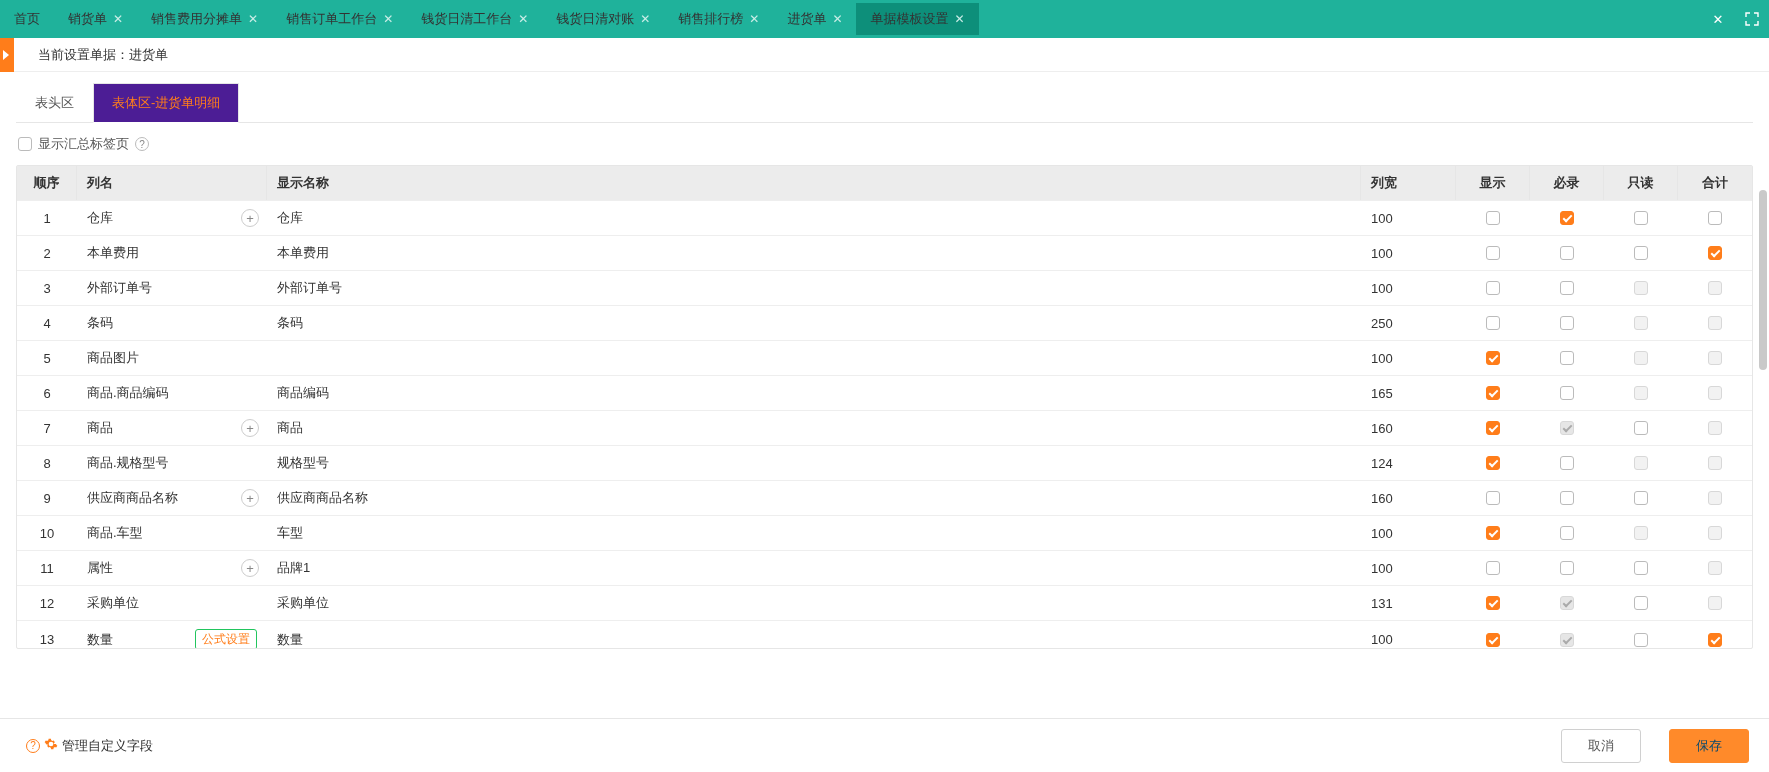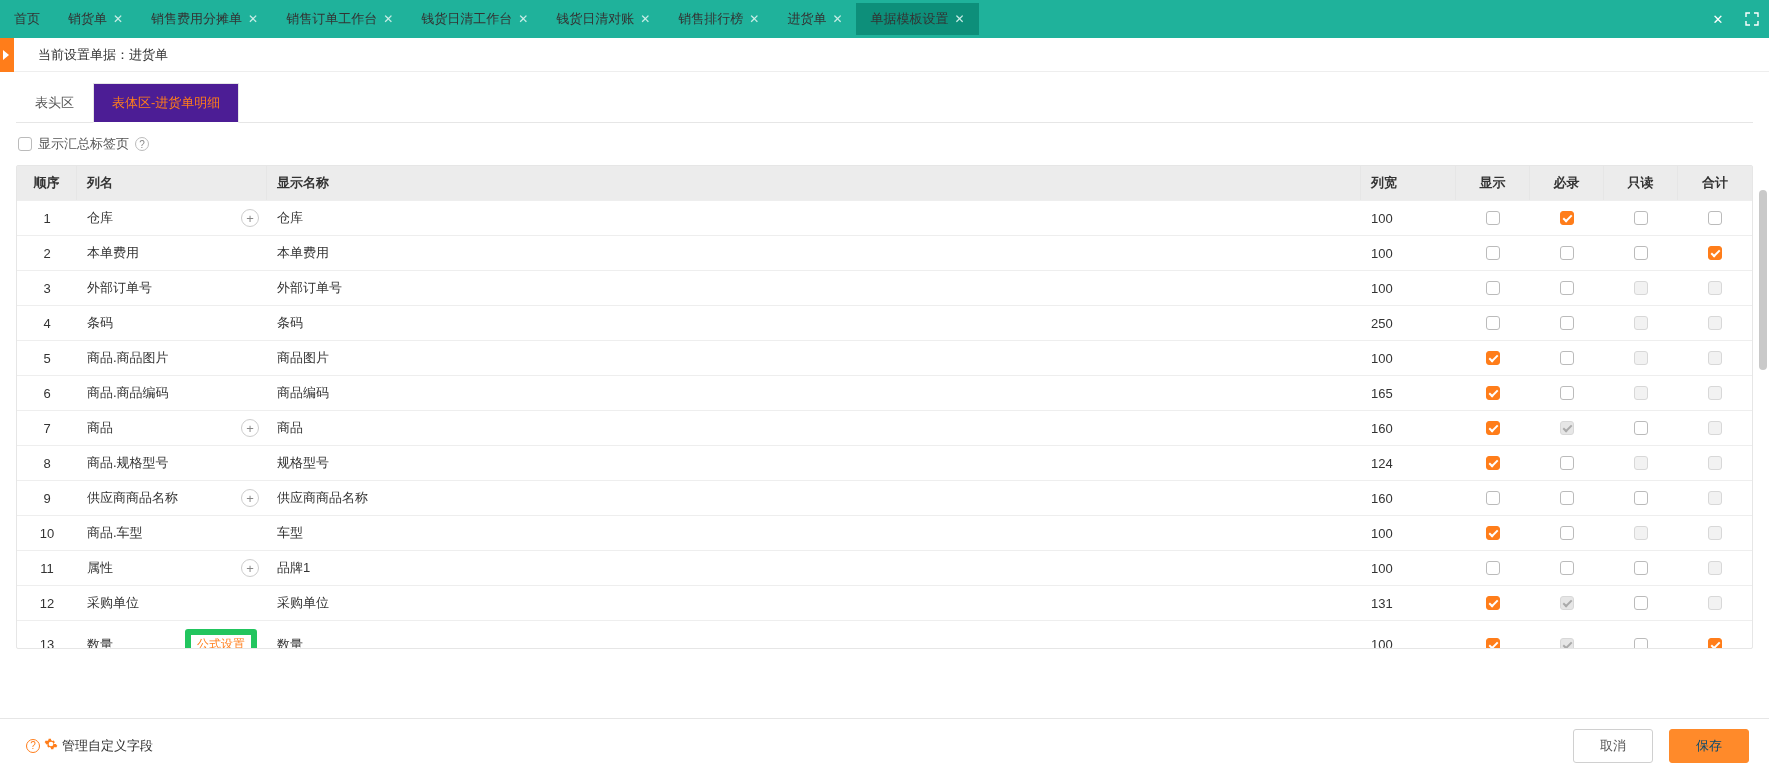--- a/index.html
+++ b/index.html
@@ -32,24 +32,24 @@
 .cell:last-child{border-right:none}
 .c-seq{width:60px;justify-content:center}
 .c-name{width:190px;position:relative}
 .c-disp{flex:1}
 .c-w{width:95px}
 .c-ck{width:74px;justify-content:center}
 .tbody{max-height:448px;overflow-y:auto}
 .trow{display:flex;border-top:1px solid #eee}
 .trow .cell{border-right:none}
 .addbtn{position:absolute;right:8px;width:18px;height:18px;border:1px solid #ccc;border-radius:50%;display:flex;align-items:center;justify-content:center;color:#888;font-size:13px;background:#fff;cursor:pointer;top:50%;transform:translateY(-50%)}
-.formula{border:6px solid #22c55e;color:#ff7d1a;border-radius:3px;padding:1px 6px;font-size:12px;margin-left:auto;cursor:pointer}
+.formula{border:1px solid #22c55e;color:#ff7d1a;border-radius:3px;padding:1px 6px;font-size:12px;margin-left:auto;cursor:pointer}
 .footer{position:fixed;left:0;right:0;bottom:0;height:54px;border-top:1px solid #e6e6e6;background:#fff;display:flex;align-items:center;padding:0 20px}
 .footer .left a{color:#ff7d1a;text-decoration:none;display:flex;align-items:center;gap:4px}
-.footer .btns{margin-left:auto;display:flex;gap:16px}
+.footer .btns{margin-left:auto;display:flex;gap:28px}
 .btn{height:34px;padding:0 26px;border-radius:3px;border:1px solid #d0d0d0;background:#fff;cursor:pointer;color:#555}
 .btn.primary{background:#ff8a2a;border-color:#ff8a2a;color:#0c4a6e}
 .scrollbar{position:fixed;right:2px;top:190px;width:8px;height:180px;background:#c9c9c9;border-radius:4px}
 </style>
 </head>
 <body>
 
 <div class="tabbar">
   <div id="tabs-host" style="display: flex;">
       <div class="tab">
@@ -209,23 +209,20 @@
           </div>
           <div class="cell c-ck">
             <input type="checkbox" class="cb" disabled="" style="">
           </div>
           <div class="cell c-ck">
             <input type="checkbox" class="cb" disabled="" style="">
           </div>
         </div>
         <div class="trow">
           <div class="cell c-seq">5</div>
-          <div class="cell c-name">
-            <span>商品.商品图片</span>
-          </div>
           <div class="cell c-disp">商品图片</div>
           <div class="cell c-w">100</div>
           <div class="cell c-ck">
             <input type="checkbox" class="cb" checked="" style="">
           </div>
           <div class="cell c-ck">
             <input type="checkbox" class="cb" style="">
           </div>
           <div class="cell c-ck">
             <input type="checkbox" class="cb" disabled="" style="">

